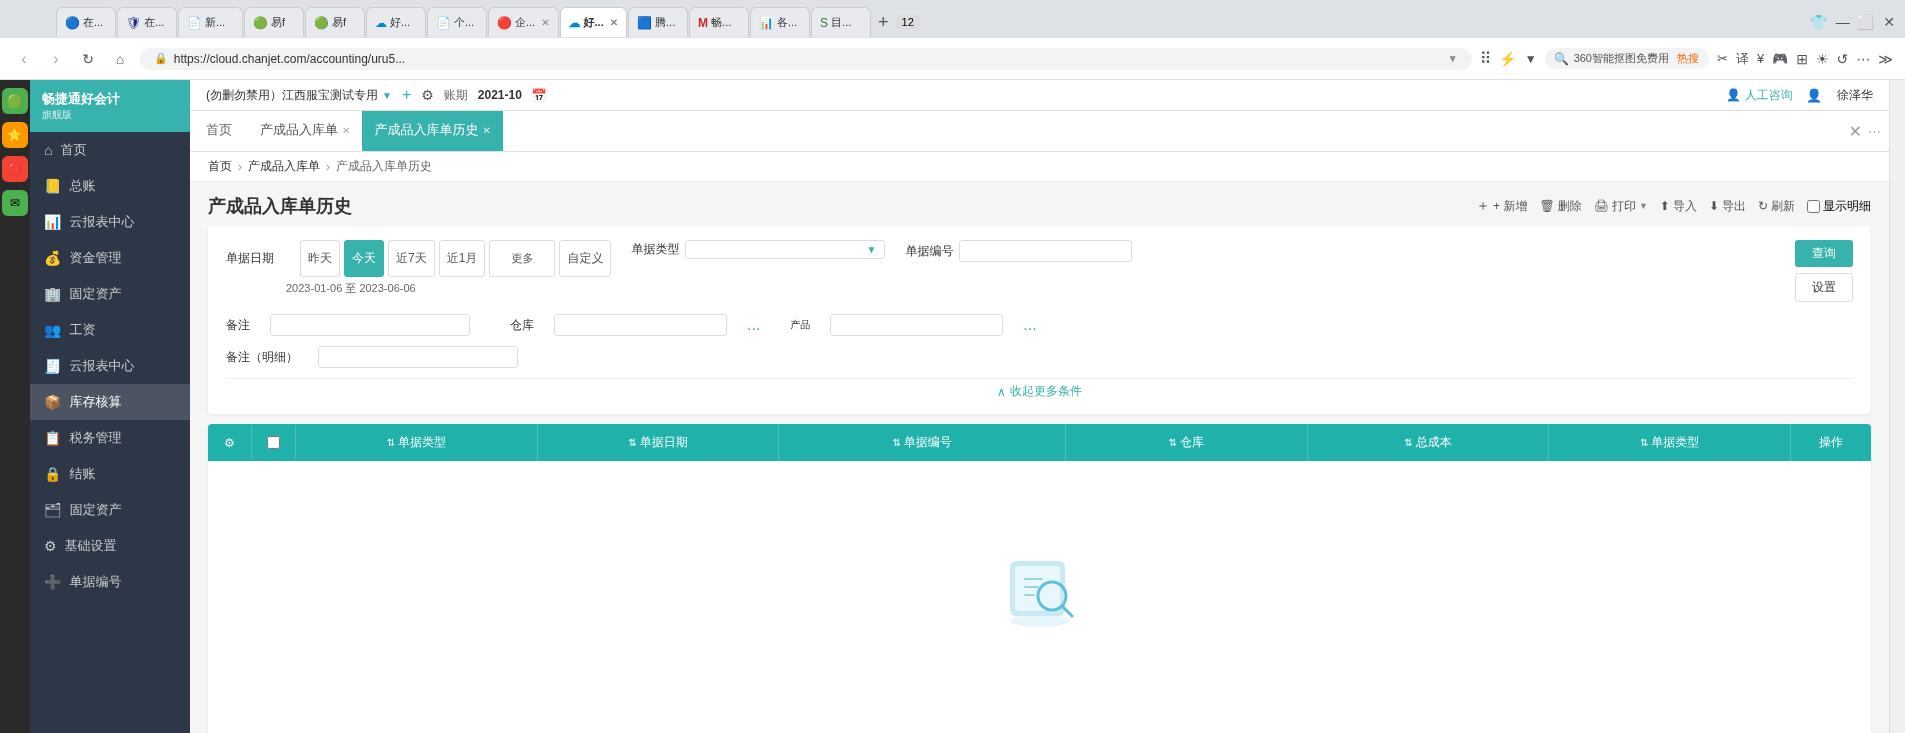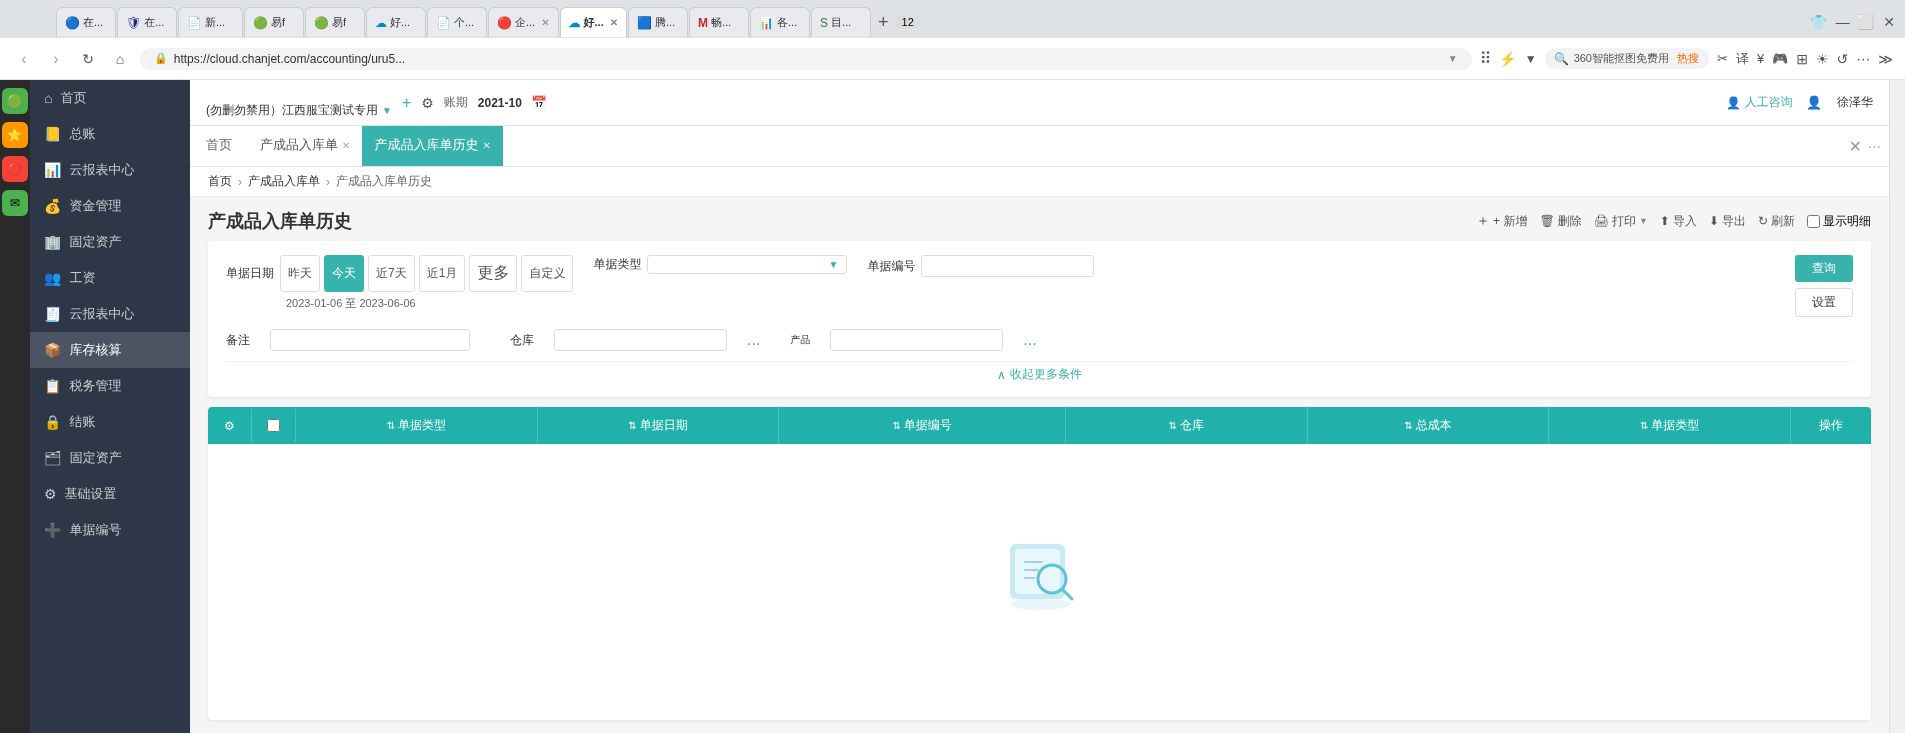--- a/index.html
+++ b/index.html
@@ -108,20 +108,24 @@
   <div style="display:flex;height:653px;background:#f5f5f5;">
 
     <div style="width:30px;background:#2a2a2a;display:flex;flex-direction:column;align-items:center;padding:8px 0;gap:8px;">
       <div style="width:26px;height:26px;background:#4caf50;border-radius:6px;display:flex;align-items:center;justify-content:center;font-size:14px;cursor:pointer;">🟢</div>
       <div style="width:26px;height:26px;background:#ff9800;border-radius:6px;display:flex;align-items:center;justify-content:center;font-size:12px;cursor:pointer;">⭐</div>
       <div style="width:26px;height:26px;background:#f44336;border-radius:6px;display:flex;align-items:center;justify-content:center;font-size:12px;cursor:pointer;">🔴</div>
       <div style="width:26px;height:26px;background:#4caf50;border-radius:6px;display:flex;align-items:center;justify-content:center;font-size:12px;cursor:pointer;">✉</div>
     </div>
 
     <div style="width:160px;background:#2d3748;display:flex;flex-direction:column;overflow:hidden;">
+      <div style="background:#38b2ac;padding:10px 12px;display:flex;flex-direction:column;">
+        <span style="font-size:13px;font-weight:bold;color:#fff;">畅捷通好会计</span>
+        <span style="font-size:10px;color:rgba(255,255,255,0.8);">旗舰版</span>
+      </div>
 
       <div style="display:flex;align-items:center;gap:8px;padding:9px 14px;cursor:pointer;font-size:13px;color:#ccc;">
         <span style="font-size:14px;">⌂</span>
         <span>首页</span>
       </div>
       <div style="display:flex;align-items:center;gap:8px;padding:9px 14px;cursor:pointer;font-size:13px;color:#ccc;">
         <span style="font-size:14px;">📒</span>
         <span>总账</span>
       </div>
       <div style="display:flex;align-items:center;gap:8px;padding:9px 14px;cursor:pointer;font-size:13px;color:#ccc;">
@@ -166,21 +170,21 @@
       </div>
       <div style="display:flex;align-items:center;gap:8px;padding:9px 14px;cursor:pointer;font-size:13px;color:#ccc;">
         <span style="font-size:14px;">➕</span>
         <span>单据编号</span>
       </div>
     </div>
 
     <div style="flex:1;display:flex;flex-direction:column;overflow:hidden;">
 
       <div style="background:#fff;padding:6px 16px;display:flex;align-items:center;gap:10px;border-bottom:1px solid #e0e0e0;font-size:12px;">
-        <div style="display:flex;align-items:center;gap:4px;color:#333;cursor:pointer;font-size:12px;margin-top:16px;">
+        <div style="display:flex;align-items:center;gap:4px;color:#333;cursor:pointer;font-size:12px;">
           <span>(勿删勿禁用）江西服宝测试专用</span>
           <span style="color:#38b2ac;font-size:10px;">▼</span>
         </div>
         <span style="color:#38b2ac;cursor:pointer;font-size:16px;">+</span>
         <span style="color:#555;cursor:pointer;font-size:14px;">⚙</span>
         <span style="color:#666;">账期</span>
         <span style="color:#333;font-weight:bold;">2021-10</span>
         <span style="cursor:pointer;font-size:13px;">📅</span>
         <div style="margin-left:auto;display:flex;align-items:center;gap:14px;">
           <span style="color:#38b2ac;cursor:pointer;font-size:12px;display:flex;align-items:center;gap:3px;">
@@ -256,25 +260,25 @@
         </div>
 
         <div style="background:#fff;margin:0 18px 10px;padding:14px 18px;border-radius:4px;box-shadow:0 1px 3px rgba(0,0,0,0.08);">
 
           <div style="display:flex;align-items:flex-start;gap:20px;margin-bottom:12px;">
 
             <div style="display:flex;flex-direction:column;gap:4px;">
               <div style="display:flex;align-items:center;gap:6px;">
                 <span style="font-size:12px;color:#333;white-space:nowrap;">单据日期</span>
                 <div style="display:flex;gap:4px;">
-                  <button style="padding:9px 7px;border:1px solid #ddd;border-radius:3px;cursor:pointer;font-size:12px;color:#555;background:#fff;">昨天</button>
+                  <button style="padding:9px 7px;border:1px solid #ddd;border-radius:3px;cursor:pointer;font-size:12px;color:#555;background:#fff;margin-left:20px;">昨天</button>
                   <button style="padding:2px 7px;border:1px solid #38b2ac;border-radius:3px;cursor:pointer;font-size:12px;color:#fff;background:#38b2ac;">今天</button>
                   <button style="padding:2px 7px;border:1px solid #ddd;border-radius:3px;cursor:pointer;font-size:12px;color:#555;background:#fff;">近7天</button>
                   <button style="padding:2px 7px;border:1px solid #ddd;border-radius:3px;cursor:pointer;font-size:12px;color:#555;background:#fff;">近1月</button>
-                  <button style="padding:2px 7px;border:1px solid #ddd;border-radius:3px;cursor:pointer;font-size:16px;color:#555;background:#fff;">更多</button>
+                  <button style="padding:2px 21px;border:1px solid #ddd;border-radius:3px;cursor:pointer;font-size:11px;color:#555;background:#fff;">更多</button>
                   <button style="padding:2px 7px;border:1px solid #ddd;border-radius:3px;cursor:pointer;font-size:12px;color:#555;background:#fff;">自定义</button>
                 </div>
               </div>
               <span style="font-size:11px;color:#666;margin-left:60px;">2023-01-06 至 2023-06-06</span>
             </div>
 
             <div style="display:flex;align-items:center;gap:6px;">
               <span style="font-size:12px;color:#333;white-space:nowrap;">单据类型</span>
               <div style="display:flex;align-items:center;border:1px solid #ddd;border-radius:3px;padding:3px 8px;min-width:200px;cursor:pointer;background:#fff;">
                 <span style="flex:1;font-size:12px;color:#999;"></span>
@@ -299,20 +303,24 @@
 
             <span style="font-size:12px;color:#333;white-space:nowrap;margin-left:20px;">仓库</span>
             <input type="text" style="border: 1px solid rgb(221, 221, 221); border-radius: 3px; padding: 3px 8px; min-width: 150px; outline: none; font-size: 12px;">
             <span style="color:#38b2ac;cursor:pointer;font-size:16px;">...</span>
 
             <span style="font-size:10px;color:#333;white-space:nowrap;margin-left:10px;">产品</span>
             <input type="text" style="border: 1px solid rgb(221, 221, 221); border-radius: 3px; padding: 3px 8px; min-width: 150px; outline: none; font-size: 12px;">
             <span style="color:#38b2ac;cursor:pointer;font-size:16px;">...</span>
           </div>
 
+          <div style="display:flex;align-items:center;gap:20px;margin-bottom:10px;">
+            <span style="font-size:12px;color:#333;white-space:nowrap;">备注（明细）</span>
+            <input type="text" style="border: 1px solid rgb(221, 221, 221); border-radius: 3px; padding: 3px 8px; min-width: 200px; outline: none; font-size: 12px;">
+          </div>
 
           <div style="display:flex;align-items:center;justify-content:center;gap:4px;color:#38b2ac;cursor:pointer;font-size:12px;padding-top:4px;border-top:1px solid #f0f0f0;">
             <span>∧</span>
             <span>收起更多条件</span>
           </div>
         </div>
 
         <div style="margin:0 18px;background:#fff;border-radius:4px;overflow:hidden;box-shadow:0 1px 3px rgba(0,0,0,0.08);">
 
           <div style="display:flex;align-items:center;background:#20b2aa;color:#fff;font-size:12px;">

